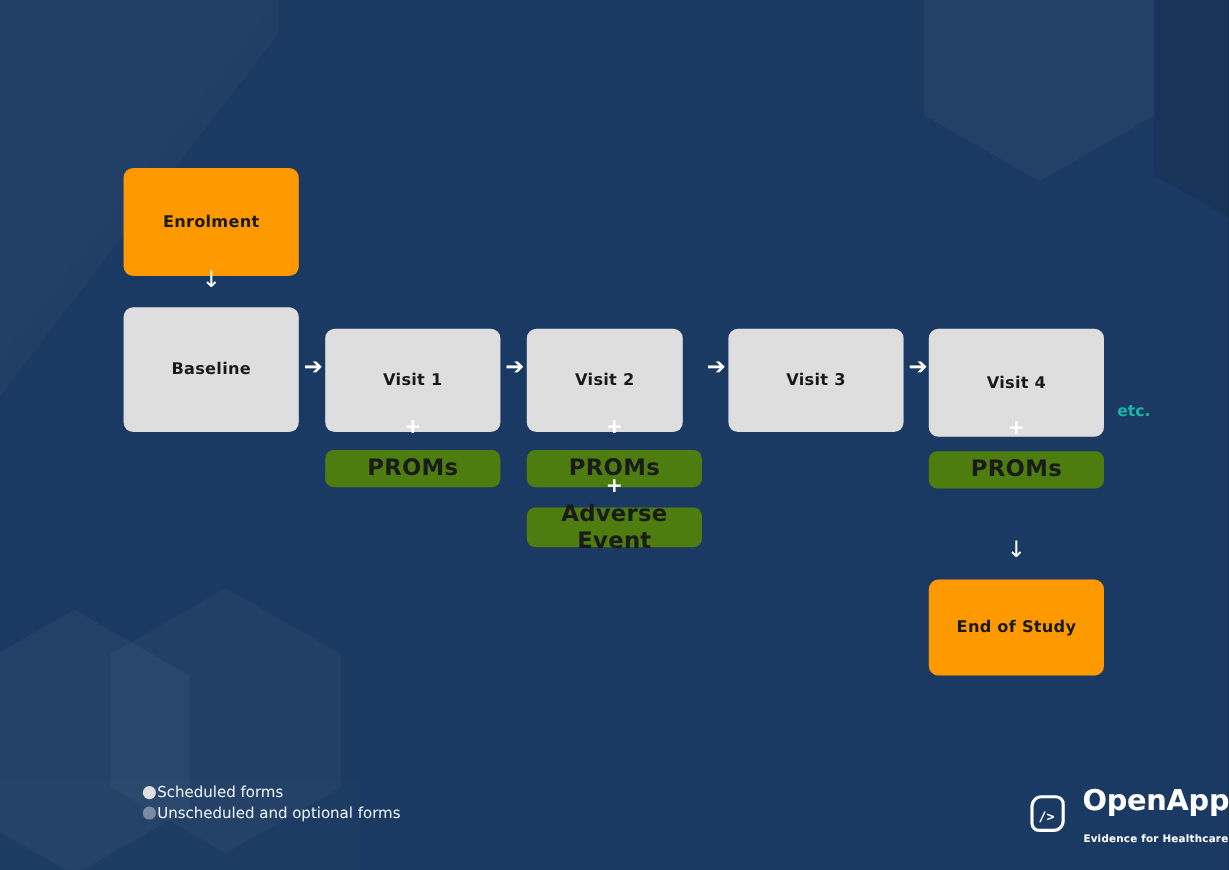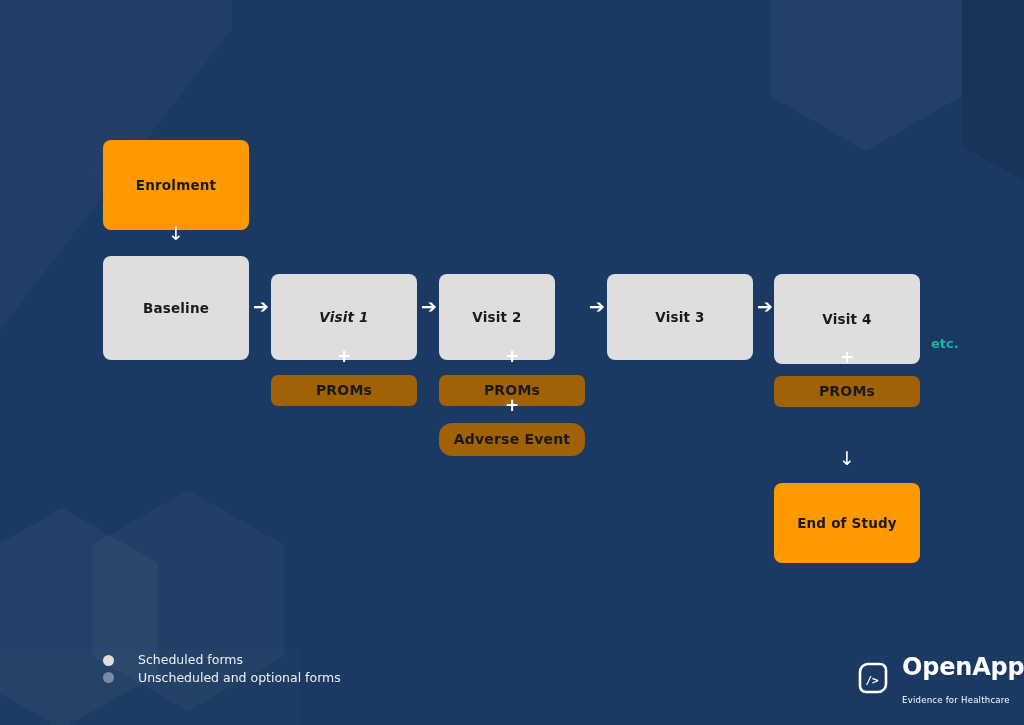--- a/index.html
+++ b/index.html
@@ -46,22 +46,22 @@
   }
   .node.primary {          
     background: #ff9900;
     font-size: 13.5px;
   }
   .node.scheduled {        
     background: #dedede;
     font-size: 13.5px;
   }
   .node.unscheduled {      
-    background: #a16207;
-    font-size: 14px;
+    background: #4d7c0f;
+    font-size: 19px;
     border-radius: 7px;
   }
 
   
   .conn {
     position: absolute;
     color: #ffffff;
     display: flex;
     align-items: center;
     justify-content: center;
@@ -94,21 +94,22 @@
     position: absolute;
     left: 103px;
     top: 654px;
     display: flex;
     flex-direction: column;
     gap: 5px;
   }
   .legend-row {
     display: flex;
     align-items: center;
-    gap: 24px;
+    gap: 1px;
+    margin-left: 16px;
   }
   .legend-dot {
     width: 11px;
     height: 11px;
     border-radius: 50%;
     flex: 0 0 auto;
   }
   .legend-text {
     color: #eef2f7;
     font-size: 12.5px;
@@ -134,23 +135,24 @@
   #logo-name {
     color: #ffffff;
     font-size: 24px;
     font-weight: bold;
     line-height: 1;
     letter-spacing: -0.2px;
   }
   #logo-tagline {
     color: #ffffff;
     font-size: 8.6px;
-    font-weight: normal;
+    font-weight: bold;
     line-height: 1;
     letter-spacing: 0.2px;
+    text-align: center;
   }
 </style>
 </head>
 <body>
 
 <div id="canvas" style="background: rgb(27, 58, 99);">
 
   <svg id="bg-layer" viewBox="0 0 1024 725" preserveAspectRatio="none" aria-hidden="true">
 
     <polygon points="0,0 232,0 0,300" fill="#ffffff" opacity="0.030"></polygon>
@@ -160,25 +162,25 @@
     <polygon points="1024,-40 1120,15 1120,126 1024,181 962,146 962,-5" fill="#0d1f33" opacity="0.22"></polygon>
 
     <polygon points="62,508 158,563 158,674 62,729 -34,674 -34,563" fill="#ffffff" opacity="0.035"></polygon>
     <polygon points="188,490 284,545 284,656 188,711 92,656 92,545" fill="#ffffff" opacity="0.032"></polygon>
 
     <polygon points="0,650 300,650 300,725 0,725" fill="#ffffff" opacity="0.012"></polygon>
   </svg>
 
   <div class="node primary" style="left: 103px; top: 130px; width: 146px; height: 90px;">Enrolment</div>
   <div class="node scheduled" style="left: 103px; top: 246px; width: 146px; height: 104px;">Baseline</div>
-  <div class="node scheduled" style="left: 271px; top: 264px; width: 146px; height: 86px; font-style: italic;">Visit 1</div>
+  <div class="node scheduled" style="left: 271px; top: 264px; width: 146px; height: 86px;">Visit 1</div>
   <div class="node unscheduled" style="left: 271px; top: 365px; width: 146px; height: 31px;">PROMs</div>
-  <div class="node scheduled" style="left: 439px; top: 264px; width: 116px; height: 86px;">Visit 2</div>
+  <div class="node scheduled" style="left: 439px; top: 264px; width: 130px; height: 86px;">Visit 2</div>
   <div class="node unscheduled" style="left: 439px; top: 365px; width: 146px; height: 31px;">PROMs</div>
-  <div class="node unscheduled" style="left: 439px; top: 413px; width: 146px; height: 33px; border-radius: 13px;">Adverse Event</div>
+  <div class="node unscheduled" style="left: 439px; top: 413px; width: 146px; height: 33px;">Adverse Event</div>
   <div class="node scheduled" style="left: 607px; top: 264px; width: 146px; height: 86px;">Visit 3</div>
   <div class="node scheduled" style="left: 774px; top: 264px; width: 146px; height: 90px;">Visit 4</div>
   <div class="node unscheduled" style="left: 774px; top: 366px; width: 146px; height: 31px;">PROMs</div>
   <div class="node primary" style="left: 774px; top: 473px; width: 146px; height: 80px;">End of Study</div>
 
   <div class="conn arrow-down" style="left: 167px; top: 221px; width: 18px; height: 24px;">↓</div>
   <div class="conn arrow-right" style="left: 251px; top: 296px; width: 20px; height: 20px;">➔</div>
   <div class="conn arrow-right" style="left: 419px; top: 296px; width: 20px; height: 20px;">➔</div>
   <div class="conn arrow-right" style="left: 587px; top: 296px; width: 20px; height: 20px;">➔</div>
   <div class="conn arrow-right" style="left: 755px; top: 296px; width: 20px; height: 20px;">➔</div>

